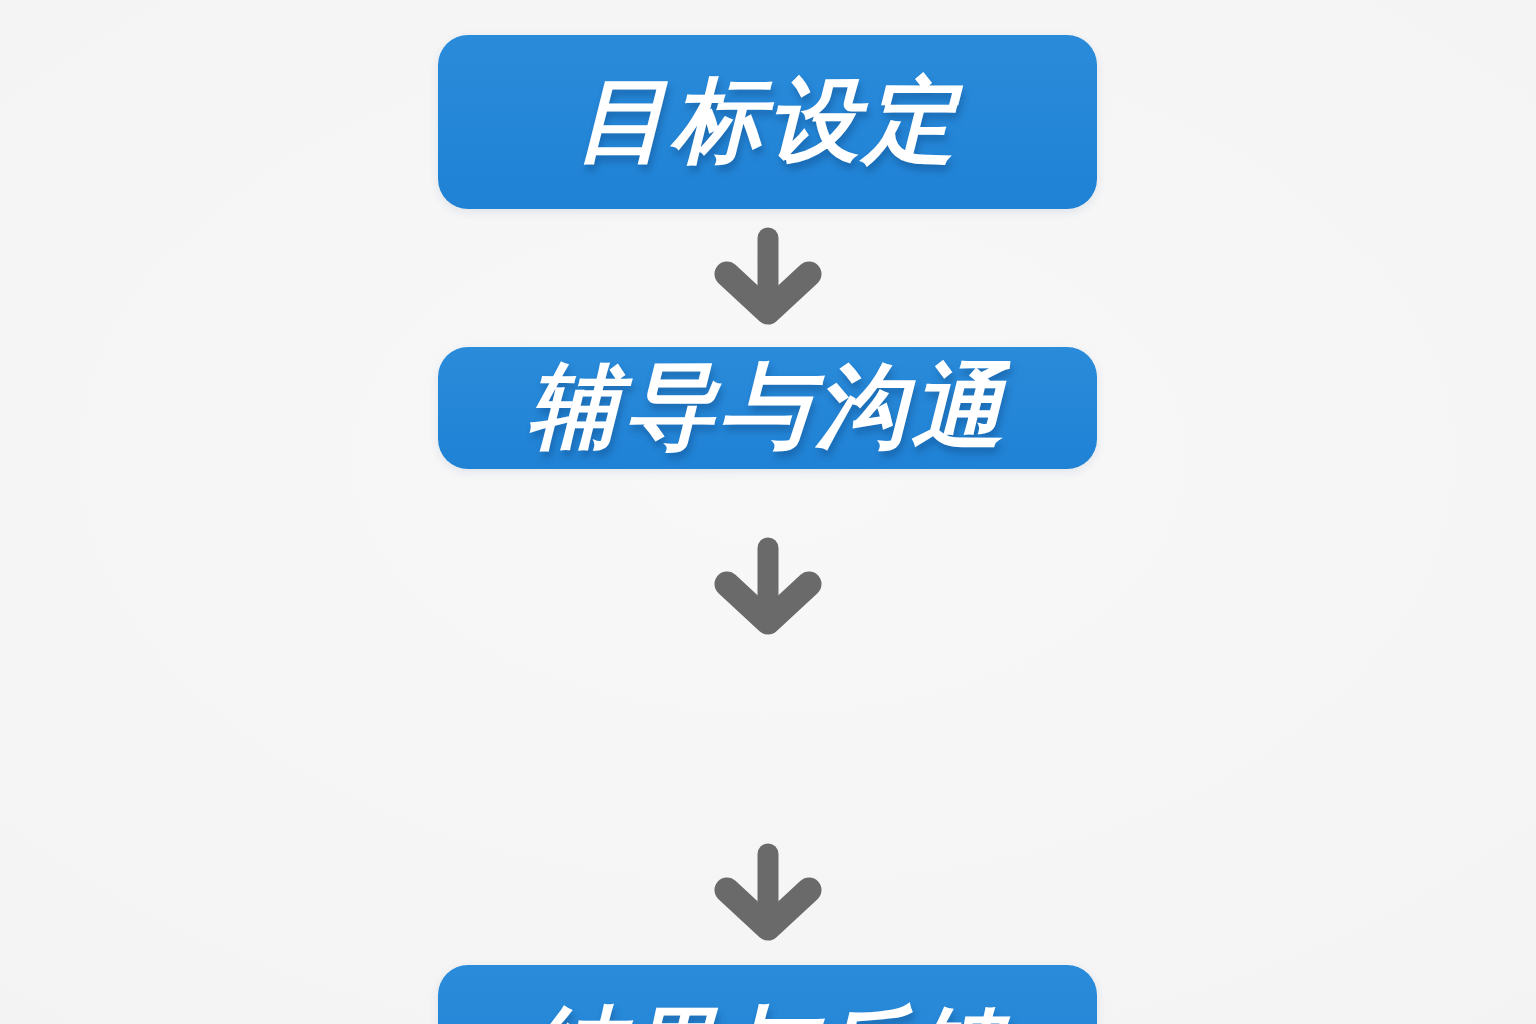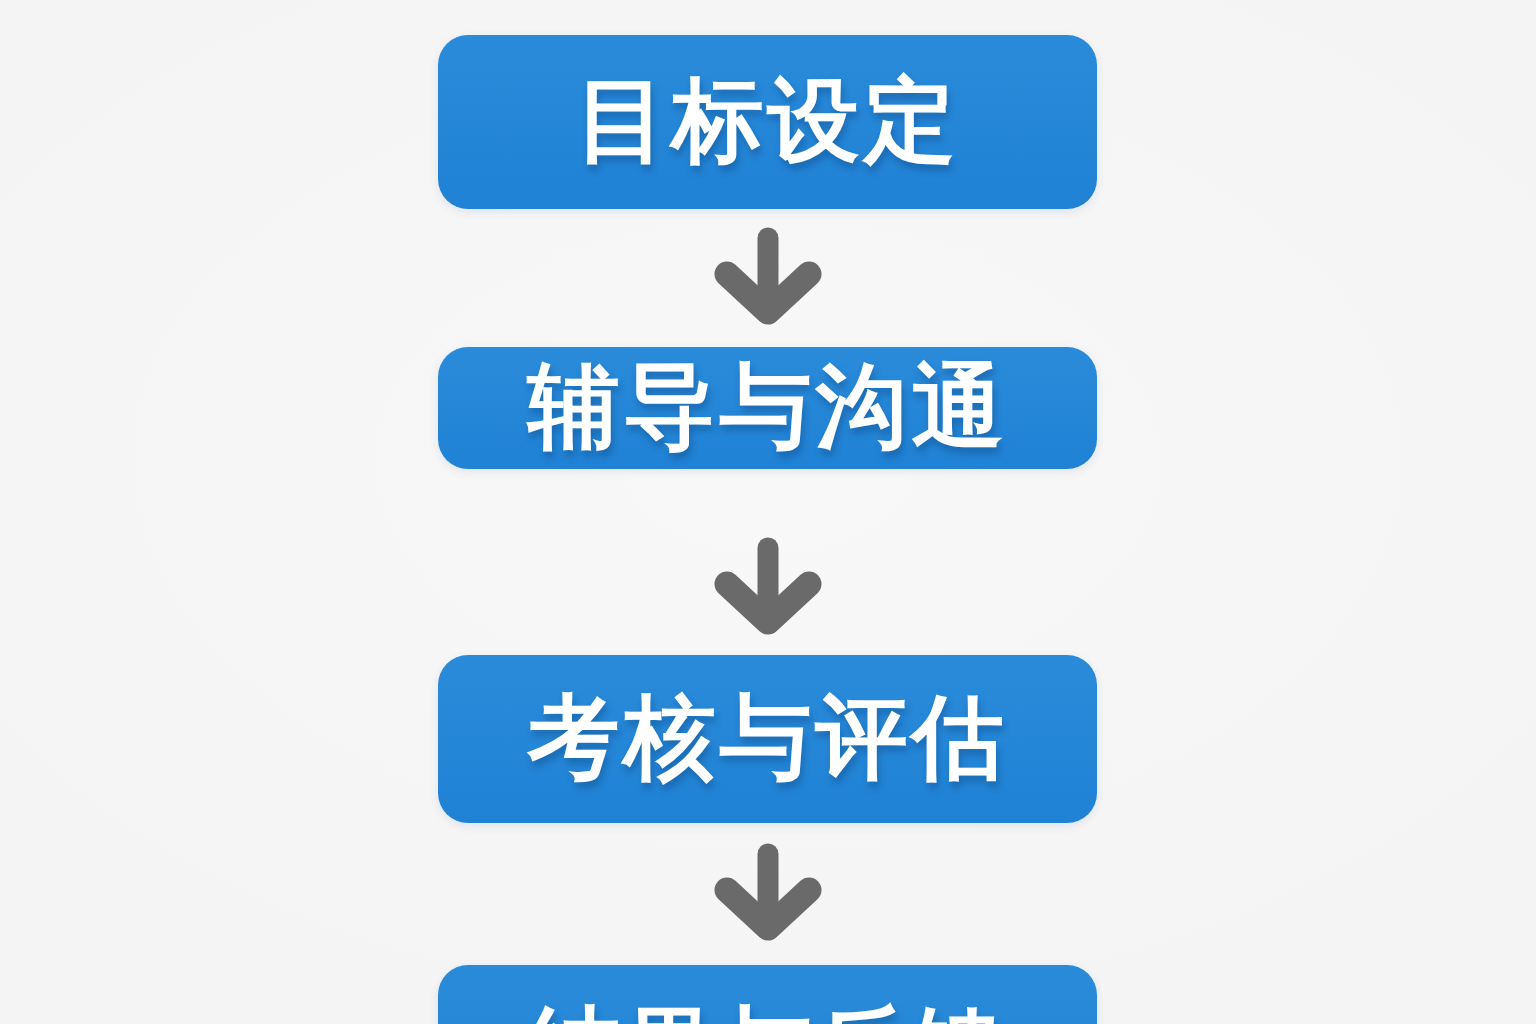--- a/index.html
+++ b/index.html
@@ -21,20 +21,21 @@
   .flow-node {
     position: absolute;
     left: 438px;
     width: 659px;
     background: linear-gradient(180deg, var(--node-fill-top, #2a8bda) 0%, var(--node-fill, #2082d5) 100%);
     border-radius: 30px;
     display: flex;
     align-items: center;
     justify-content: center;
     box-shadow: 0 3px 10px rgba(20, 60, 110, 0.10);
+    font-style: italic;
   }
   .flow-node .label {
     color: var(--node-text, #ffffff);
     font-size: 92px;
     font-weight: 800;
     letter-spacing: 4px;
     line-height: 1;
     white-space: nowrap;
     text-shadow: 2px 6px 7px rgba(8, 48, 96, 0.30);
     transform: translateY(-2px);
@@ -73,23 +74,20 @@
 
   <div class="flow-node node-2">
     <span class="label">辅导与沟通</span>
   </div>
 
   <svg class="arrow arrow-2" viewBox="0 0 116 100" aria-hidden="true">
     <line x1="58" y1="13" x2="58" y2="60" stroke-width="21" stroke-linecap="round"></line>
     <path d="M17 49 L58 87 L99 49" fill="none" stroke-width="25" stroke-linecap="round" stroke-linejoin="round"></path>
   </svg>
 
-  <div class="flow-node node-3">
-    <span class="label">考核与评估</span>
-  </div>
 
   <svg class="arrow arrow-3" viewBox="0 0 116 100" aria-hidden="true">
     <line x1="58" y1="13" x2="58" y2="60" stroke-width="21" stroke-linecap="round"></line>
     <path d="M17 49 L58 87 L99 49" fill="none" stroke-width="25" stroke-linecap="round" stroke-linejoin="round"></path>
   </svg>
 
   <div class="flow-node node-4">
     <span class="label">结果与反馈</span>
   </div>
 

